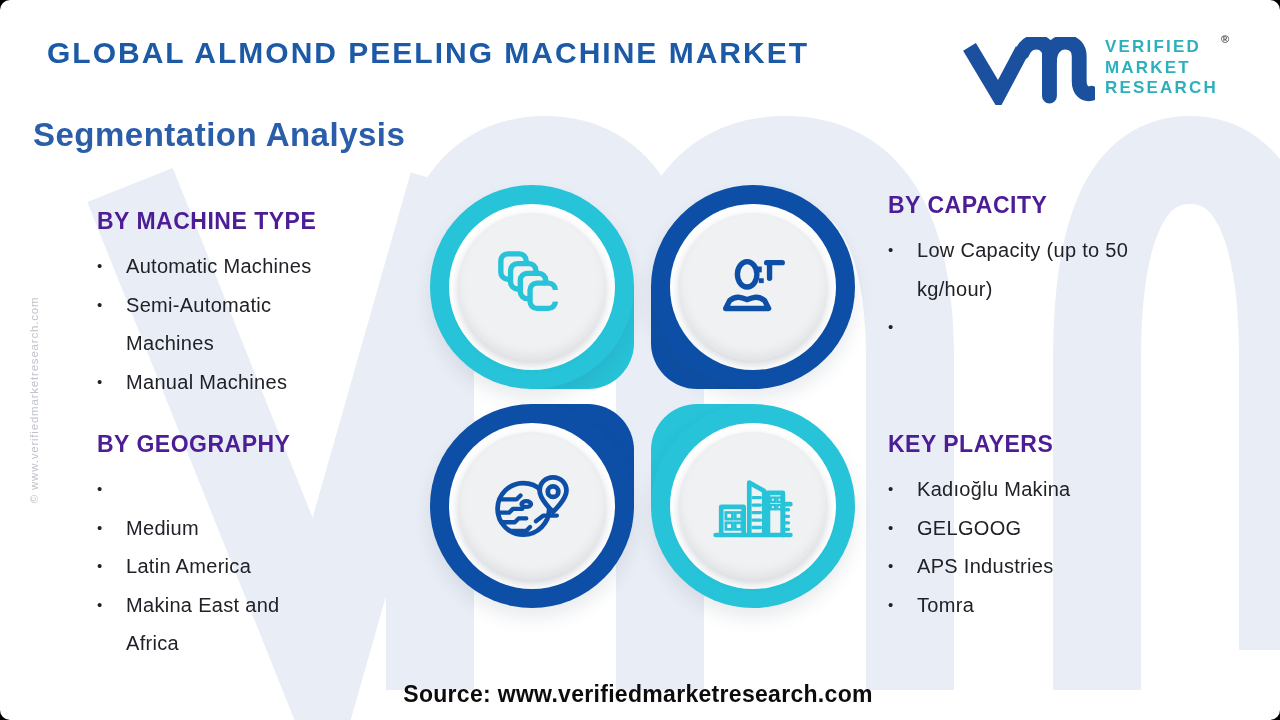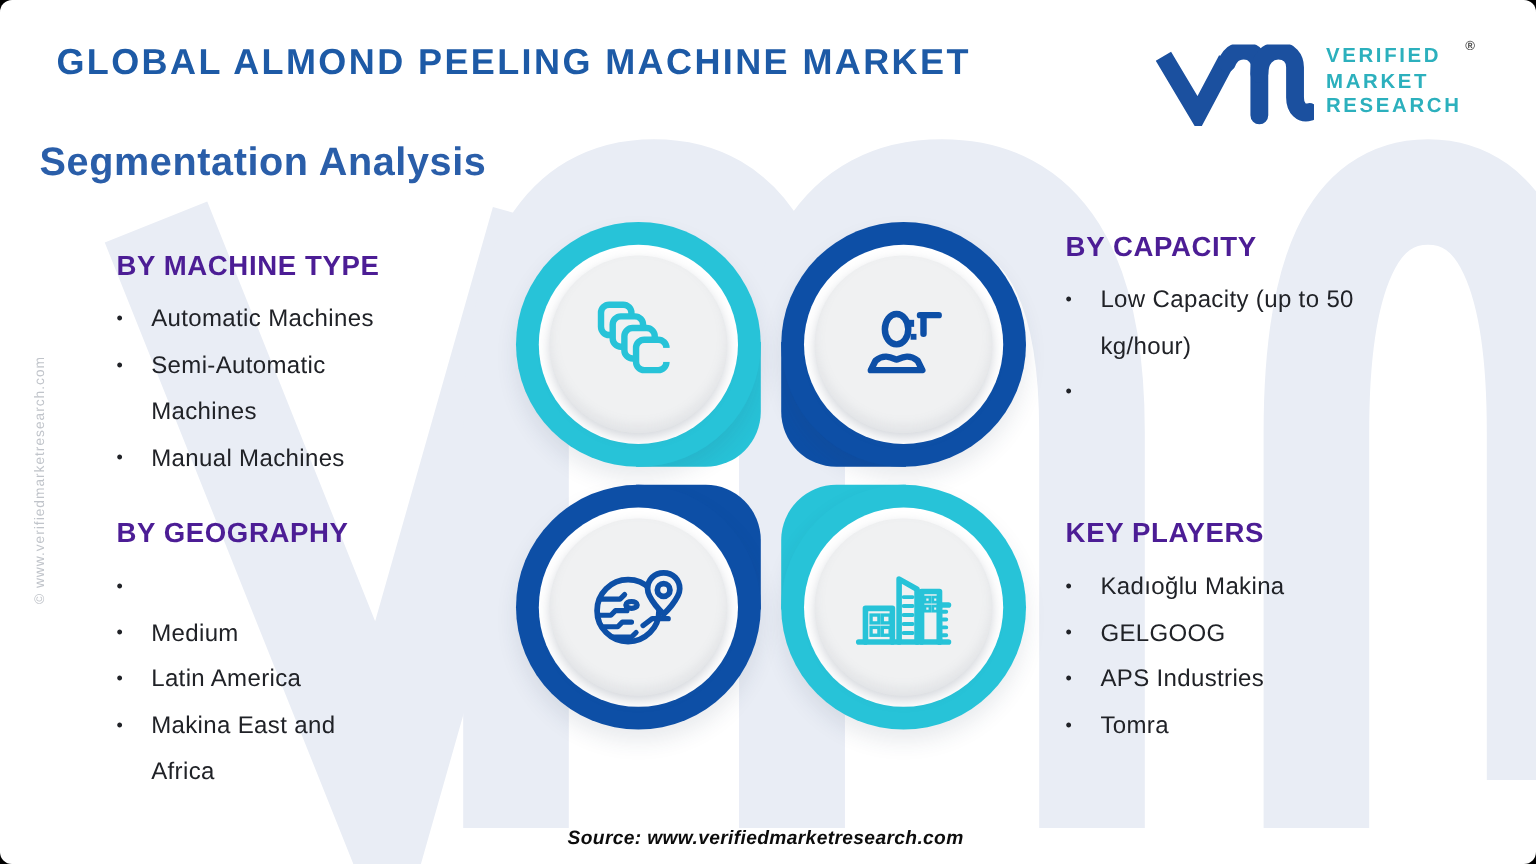--- a/index.html
+++ b/index.html
@@ -30,21 +30,21 @@
   }
   .logo-reg{position:absolute;left:258px;top:0;font-size:11px;font-weight:700;color:#4a4a4a;}
 
   
   .side-credit{
     position:absolute;left:-82px;top:394px;width:232px;text-align:center;
     transform:rotate(-90deg);font-size:11.5px;letter-spacing:.8px;color:#c0c4ca;
   }
   .source{
     position:absolute;left:0;right:4px;bottom:12px;text-align:center;
-    font-size:16px;font-weight:600;letter-spacing:.3px;color:#0c0c0c;font-style:italic;
+    font-size:23px;font-weight:600;letter-spacing:.3px;color:#0c0c0c;
   }
 
   
   .sec{position:absolute;}
   .sec h3{margin:0 0 12px 0;font-size:23px;font-weight:700;letter-spacing:.5px;color:#4c1d95;}
   .sec ul{margin:0;padding:0;list-style:none;}
   .sec li{display:flex;align-items:flex-start;font-size:20px;line-height:38.5px;color:#202227;letter-spacing:.3px;}
   .sec li .dot{flex:0 0 29px;font-size:15px;color:#202227;}
   .sec-machine{left:97px;top:208px;}   .sec-machine ul{width:225px;}
   .sec-geo{left:97px;top:431px;}       .sec-geo ul{width:235px;}

